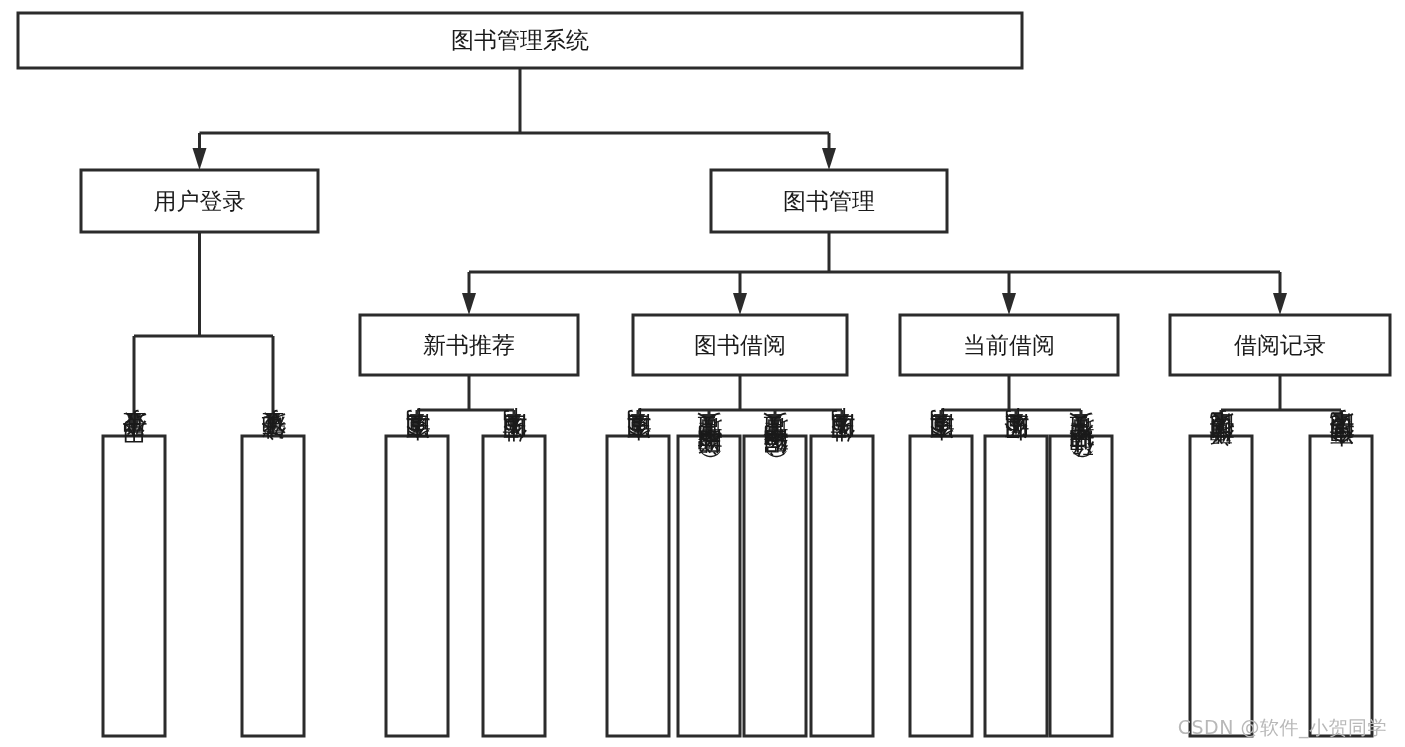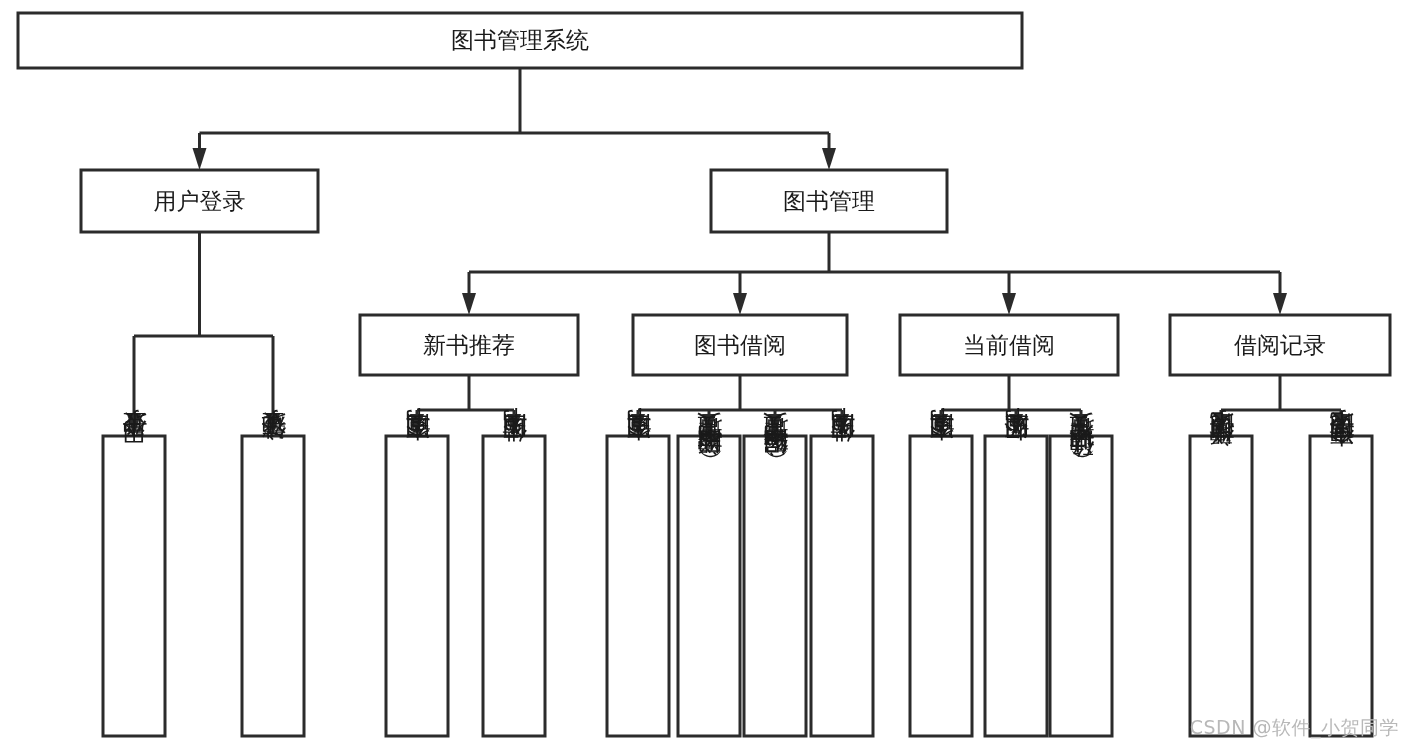--- a/index.html
+++ b/index.html
@@ -72,21 +72,21 @@
     font-family: "DejaVu Sans", "Liberation Sans", sans-serif;
     font-size: 25px;
     line-height: 1;
     letter-spacing: 3px;
     color: #1a1a1a;
     white-space: nowrap;
     transform: rotate(180deg);
   }
   .watermark {
     position: absolute;
-    right: 6px;
+    right: 18px;
     bottom: 6px;
     font-family: "DejaVu Sans", "Liberation Sans", sans-serif;
     font-size: 19px;
     color: #b8b8b8;
     letter-spacing: 0.5px;
     white-space: nowrap;
     user-select: none;
   }
 </style>
 </head>

